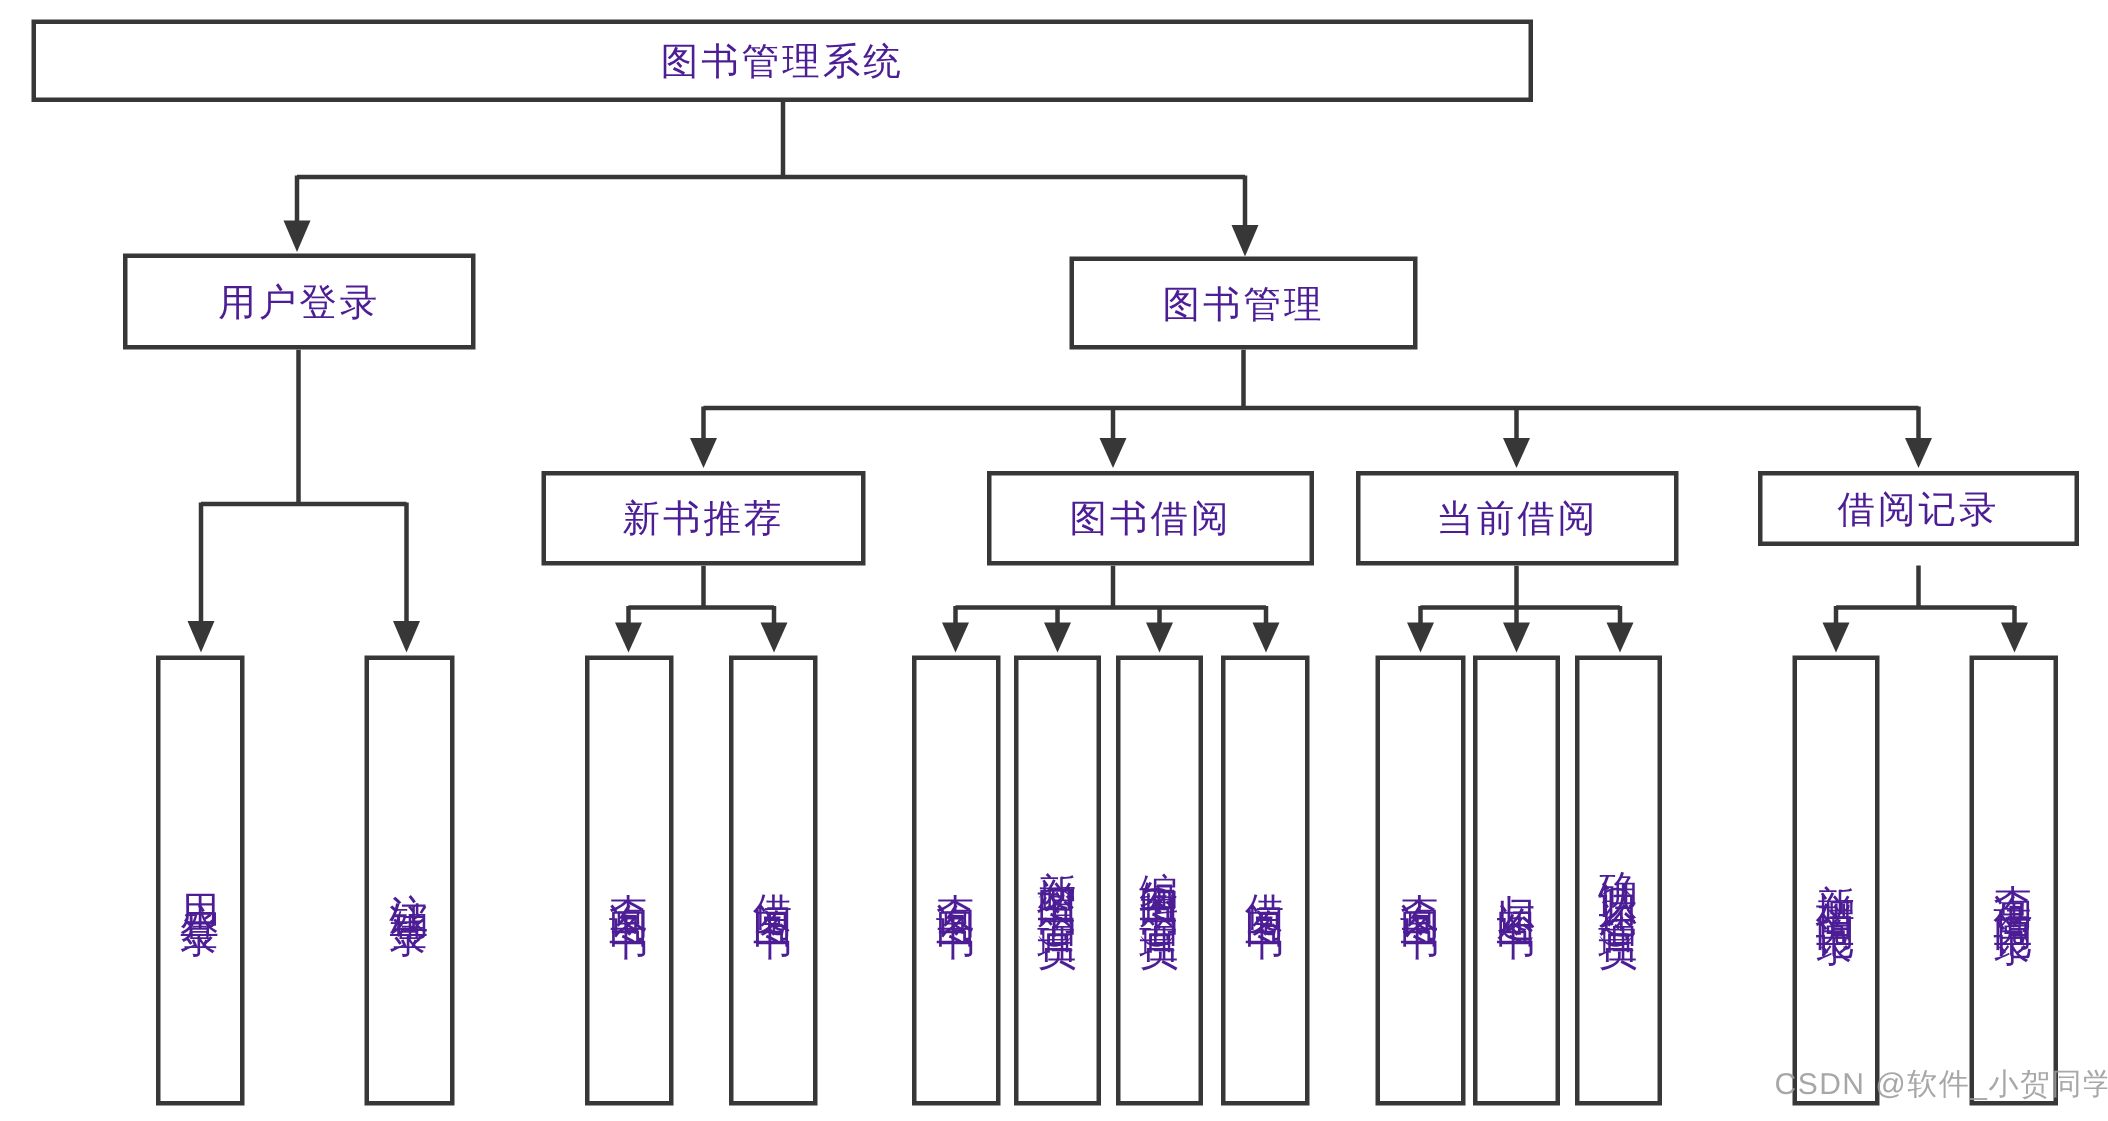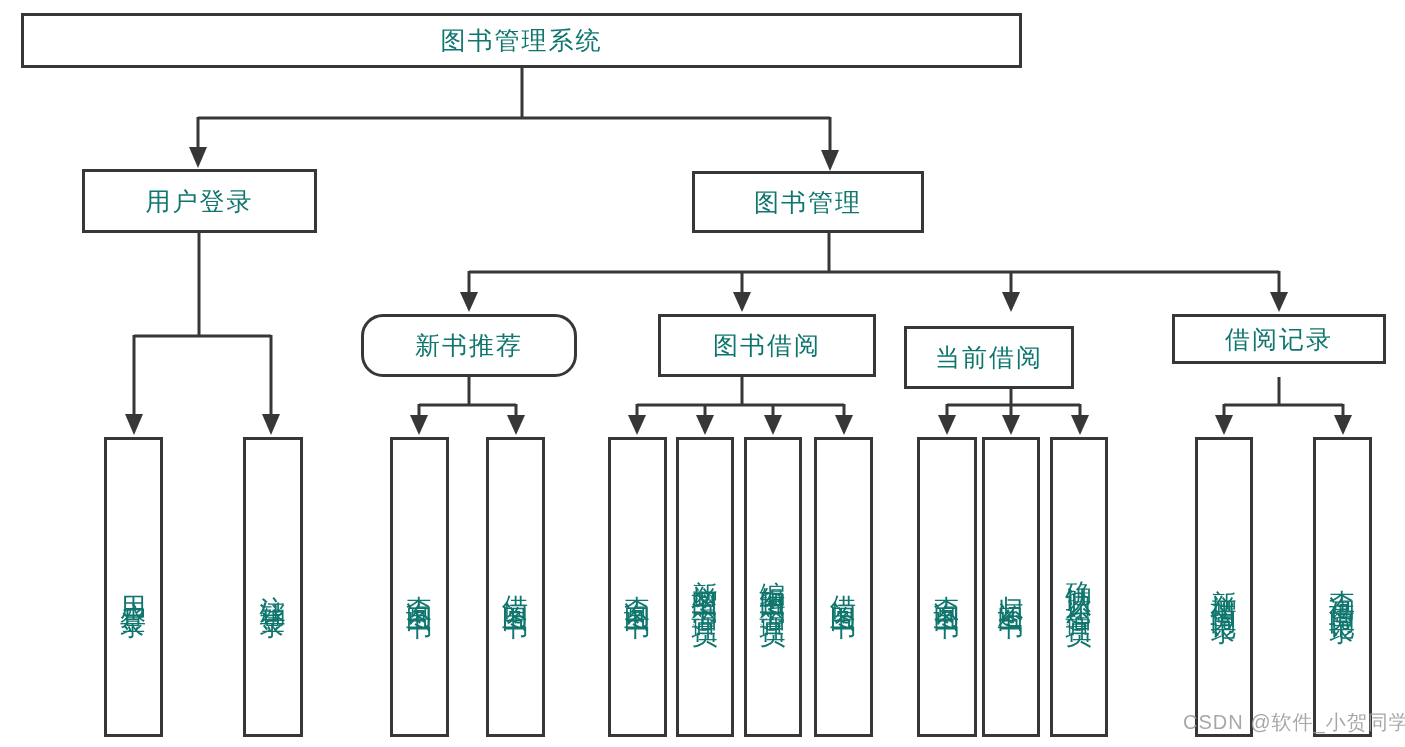--- a/index.html
+++ b/index.html
@@ -10,21 +10,21 @@
     font-family:"Liberation Sans", sans-serif;
     overflow:hidden;
   }
   .connectors{position:absolute;left:0;top:0;z-index:1;}
   .box{
     position:absolute;
     box-sizing:border-box;
     border:3px solid #373737;
     background:#ffffff;
     display:flex;align-items:center;justify-content:center;
-    color:#0f766e;
+    color:#4c1d95;
     z-index:2;
   }
   .hbox{font-size:25px;letter-spacing:2px;}
   .vbox .vlabel{
     writing-mode:vertical-rl;
     text-orientation:mixed;
     font-size:26px;
     letter-spacing:6px;
     line-height:1;
     white-space:nowrap;
@@ -123,31 +123,31 @@
     </g>
   </svg>
 
   <div class="box hbox" style="left:21px;top:13px;width:1001px;height:55px;">
     <span>图书管理系统</span>
   </div>
 
   <div class="box hbox" style="left:82px;top:169px;width:235px;height:64px;">
     <span>用户登录</span>
   </div>
-  <div class="box hbox" style="left:692px;top:171px;width:232px;height:62px;">
+  <div class="box hbox" style="left:713px;top:171px;width:232px;height:62px;">
     <span>图书管理</span>
   </div>
 
-  <div class="box hbox" style="left:361px;top:314px;width:216px;height:63px;border-radius:22px;">
+  <div class="box hbox" style="left:361px;top:314px;width:216px;height:63px;">
     <span>新书推荐</span>
   </div>
   <div class="box hbox" style="left:633px;top:314px;width:218px;height:63px;margin-left:25px;">
     <span>图书借阅</span>
   </div>
-  <div class="box hbox" style="left:904px;top:314px;width:170px;height:63px;margin-top:12px;">
+  <div class="box hbox" style="left:904px;top:314px;width:215px;height:63px;">
     <span>当前借阅</span>
   </div>
   <div class="box hbox" style="left:1172px;top:314px;width:214px;height:50px;">
     <span>借阅记录</span>
   </div>
 
   <div class="box vbox" style="left:104px;top:437px;width:59px;height:300px;">
     <span class="vlabel">用户登录</span>
   </div>
   <div class="box vbox" style="left:243px;top:437px;width:60px;height:300px;">

